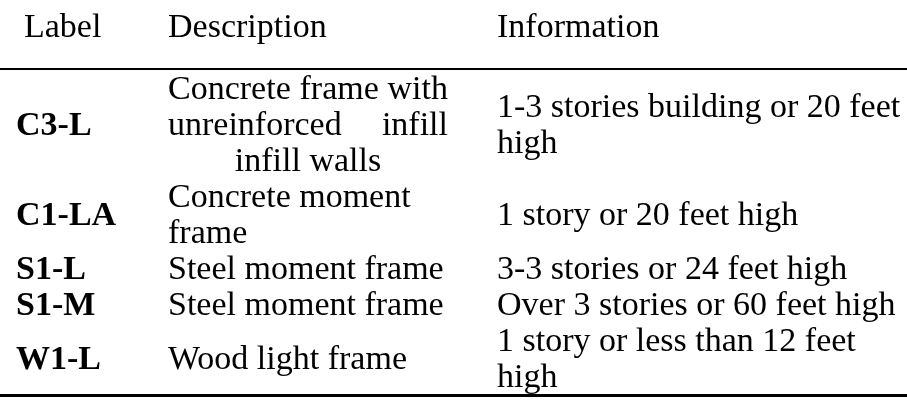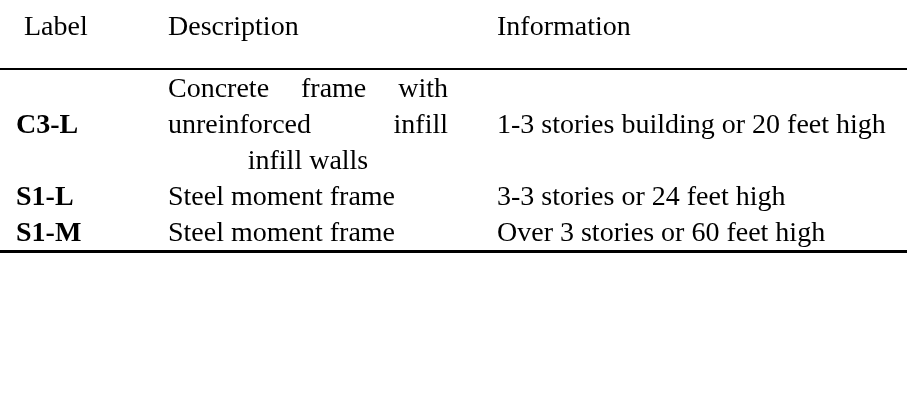--- a/index.html
+++ b/index.html
@@ -7,21 +7,21 @@
     padding: 0;
     background: #ffffff;
   }
   body {
     width: 907px;
     height: 403px;
     overflow: hidden;
   }
   .doc {
     font-family: "Liberation Serif", "DejaVu Serif", serif;
-    font-size: 28px;
+    font-size: 34px;
     color: #000000;
     -webkit-font-smoothing: antialiased;
   }
   table.data-table {
     width: 907px;
     border-collapse: collapse;
     table-layout: fixed;
   }
   col.c-label { width: 168px; }
   col.c-desc  { width: 329px; }
@@ -84,24 +84,34 @@
         <td class="cell-desc">
           <div class="desc-block">
             <div class="jl">Concrete frame with</div>
             <div class="jl">unreinforced infill</div>
             <div class="ll">infill walls</div>
           </div>
         </td>
         <td class="cell-info">1-3 stories building or 20 feet high</td>
       </tr>
       <tr>
+        <td class="cell-label">C1-LA</td>
+        <td class="cell-desc">Concrete moment frame</td>
+        <td class="cell-info">1 story or 20 feet high</td>
+      </tr>
+      <tr>
         <td class="cell-label">S1-L</td>
         <td class="cell-desc">Steel moment frame</td>
         <td class="cell-info">3-3 stories or 24 feet high</td>
       </tr>
       <tr>
         <td class="cell-label">S1-M</td>
         <td class="cell-desc">Steel moment frame</td>
         <td class="cell-info">Over 3 stories or 60 feet high</td>
       </tr>
+      <tr>
+        <td class="cell-label">W1-L</td>
+        <td class="cell-desc">Wood light frame</td>
+        <td class="cell-info">1 story or less than 12 feet high</td>
+      </tr>
     </tbody>
   </table>
 </div>
 
 </body></html>

